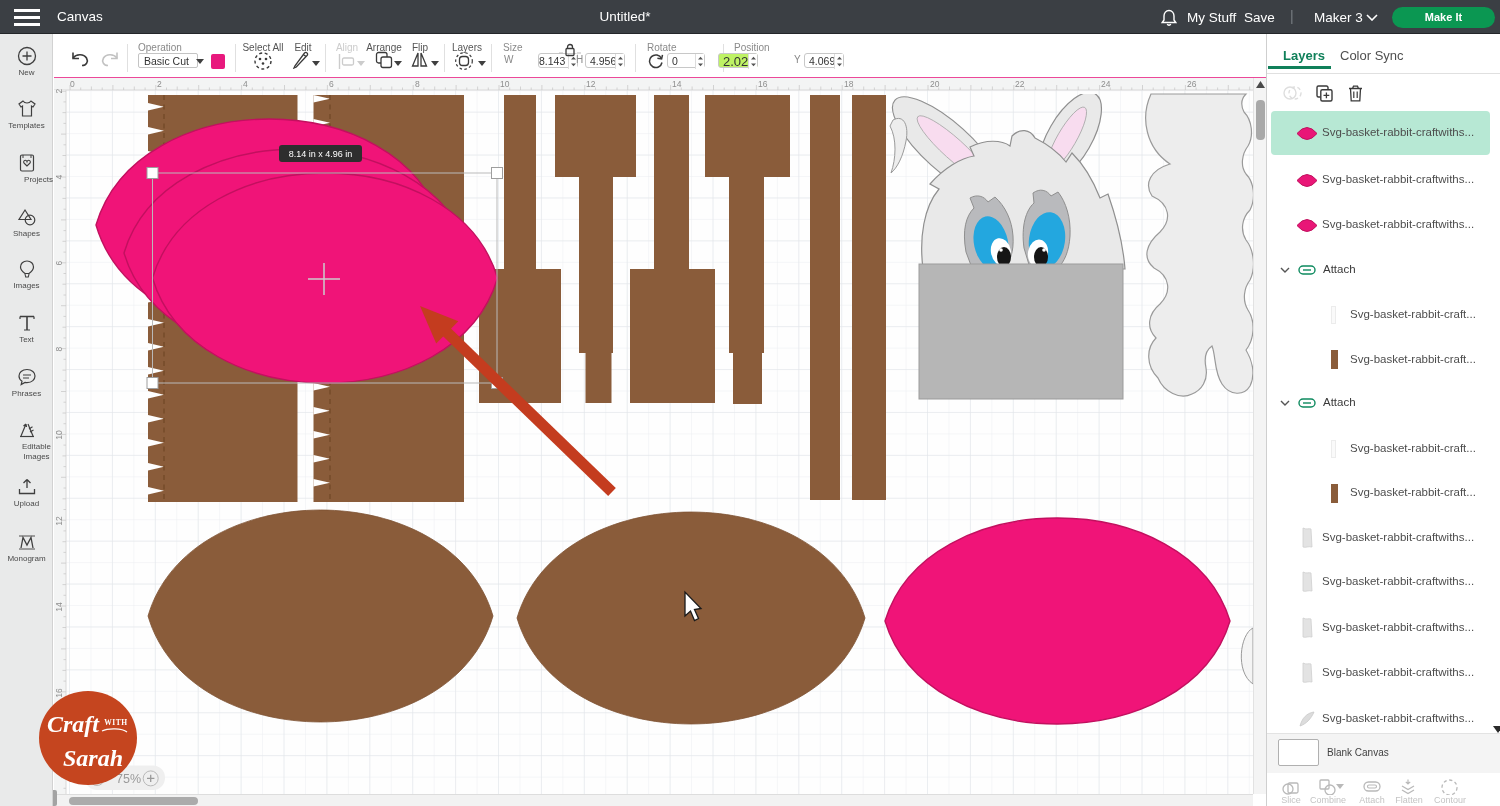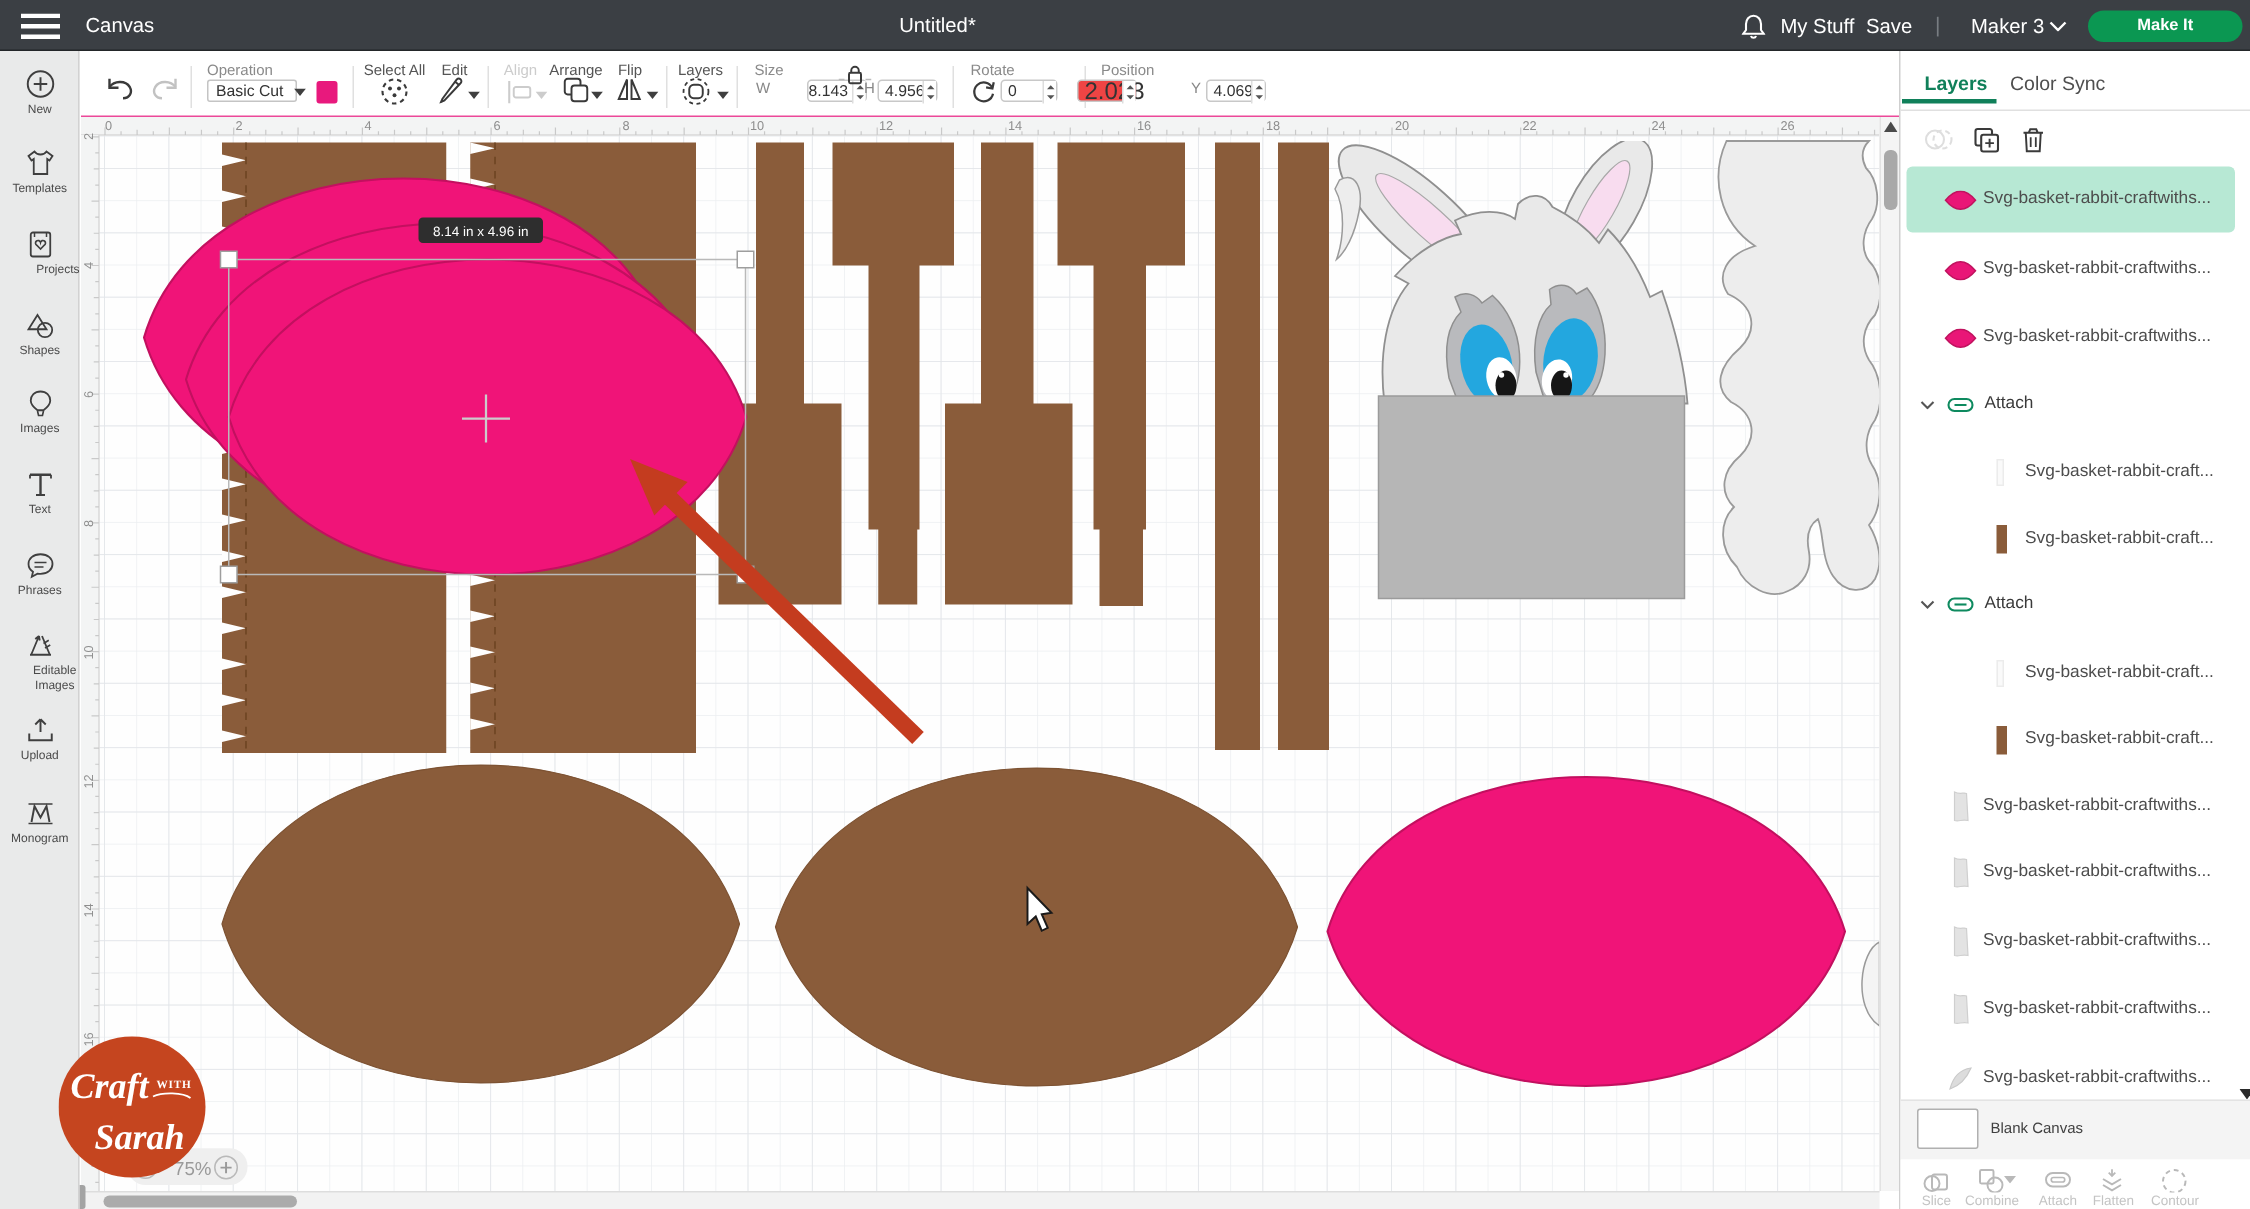--- a/index.html
+++ b/index.html
@@ -325,21 +325,21 @@
 <svg width="16" height="16" viewBox="0 0 16 16" style="position:absolute;left:594px;top:19px">
       <path d="M13.5,5.5 A6.3,6.3 0 1 0 14,9.5" fill="none" stroke="#3a3a3a" stroke-width="1.5"></path>
       <path d="M14.5,1.8 L13.6,6 L9.4,5.2" fill="none" stroke="#3a3a3a" stroke-width="1.5"></path>
     </svg>
 <div style="position:absolute;left:613px;top:19px;width:38px;height:15px;border:1px solid #c8c8c8;border-radius:3px;background:#fff;font-size:10.5px;color:#333;padding-left:4px;line-height:15px;">0<span style="position:absolute;right:0px;top:0;width:9px;height:15px;border-left:1px solid #ddd;background:#fff;"><svg width="9" height="15" viewBox="0 0 9 15">
           <path d="M2,5.5 L4.5,2.8 L7,5.5 Z M2,9.5 L4.5,12.2 L7,9.5 Z" fill="#555"></path>
         </svg></span></div>
 <div style="position:absolute;left:669px;top:10px;width:1px;height:28px;background:#e0e0e0;"></div>
 <div style="position:absolute;left:680px;top:8px;font-size:10px;color:#8a8a8a;">Position</div>
 <div style="position:absolute;left:682px;top:20px;font-size:10px;color:#888;">X</div>
-<div style="position:absolute;left:664px;top:19px;width:40px;height:15px;border:1px solid #c8c8c8;border-radius:3px;background:#ef4444;font-size:16px;color:#333;padding-left:4px;line-height:15px;">2.023<span style="position:absolute;right:0px;top:0;width:9px;height:15px;border-left:1px solid #ddd;background:#fff;"><svg width="9" height="15" viewBox="0 0 9 15">
+<div style="position:absolute;left:664px;top:19px;width:40px;height:15px;border:1px solid #c8c8c8;border-radius:3px;background:#bef264;font-size:13px;color:#333;padding-left:4px;line-height:15px;">2.023<span style="position:absolute;right:0px;top:0;width:9px;height:15px;border-left:1px solid #ddd;background:#fff;"><svg width="9" height="15" viewBox="0 0 9 15">
           <path d="M2,5.5 L4.5,2.8 L7,5.5 Z M2,9.5 L4.5,12.2 L7,9.5 Z" fill="#555"></path>
         </svg></span></div>
 <div style="position:absolute;left:740px;top:20px;font-size:10px;color:#888;">Y</div>
 <div style="position:absolute;left:750px;top:19px;width:40px;height:15px;border:1px solid #c8c8c8;border-radius:3px;background:#fff;font-size:10.5px;color:#333;padding-left:4px;line-height:15px;">4.069<span style="position:absolute;right:0px;top:0;width:9px;height:15px;border-left:1px solid #ddd;background:#fff;"><svg width="9" height="15" viewBox="0 0 9 15">
           <path d="M2,5.5 L4.5,2.8 L7,5.5 Z M2,9.5 L4.5,12.2 L7,9.5 Z" fill="#555"></path>
         </svg></span></div>
 </div>
 <div style="position:absolute;left:1266px;top:34px;width:234px;height:772px;background:#fff;border-left:1px solid #cfcfcf;font-family:'Liberation Sans',sans-serif;">
 <div style="position:absolute;left:16px;top:14px;font-size:13px;font-weight:bold;color:#10805a;">Layers</div>
 <div style="position:absolute;left:73px;top:14px;font-size:13px;color:#4f4f4f;">Color Sync</div>

